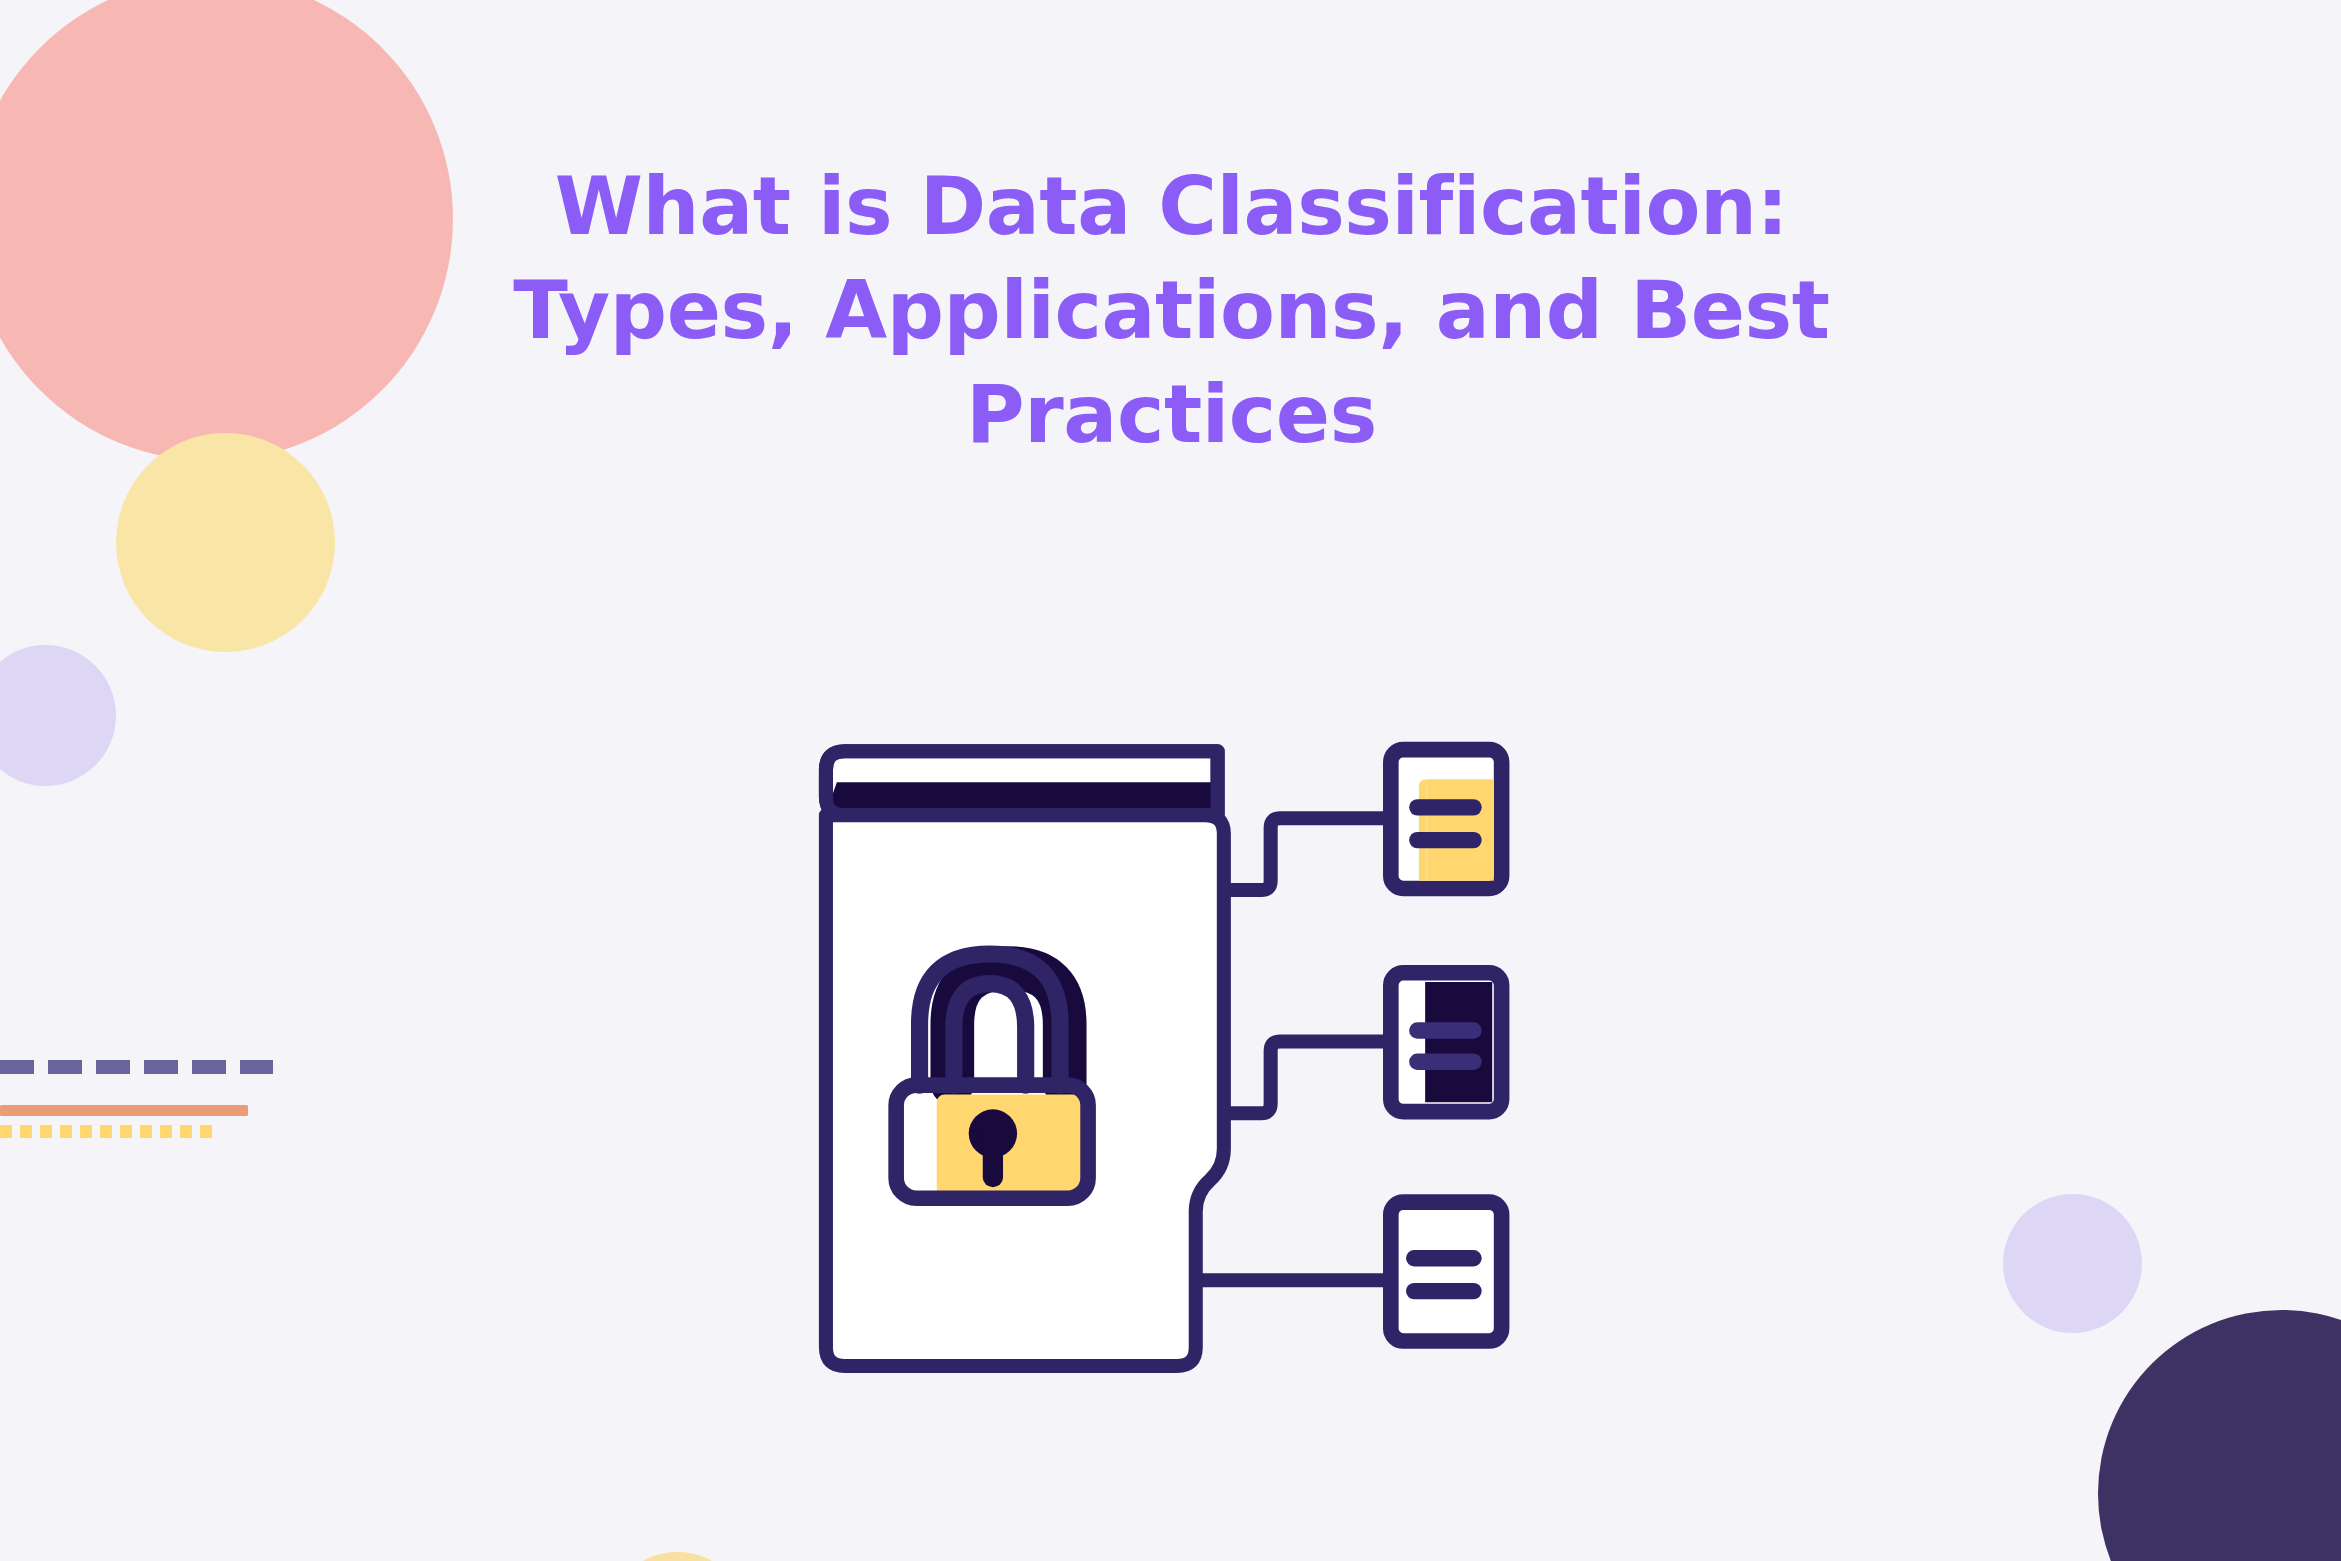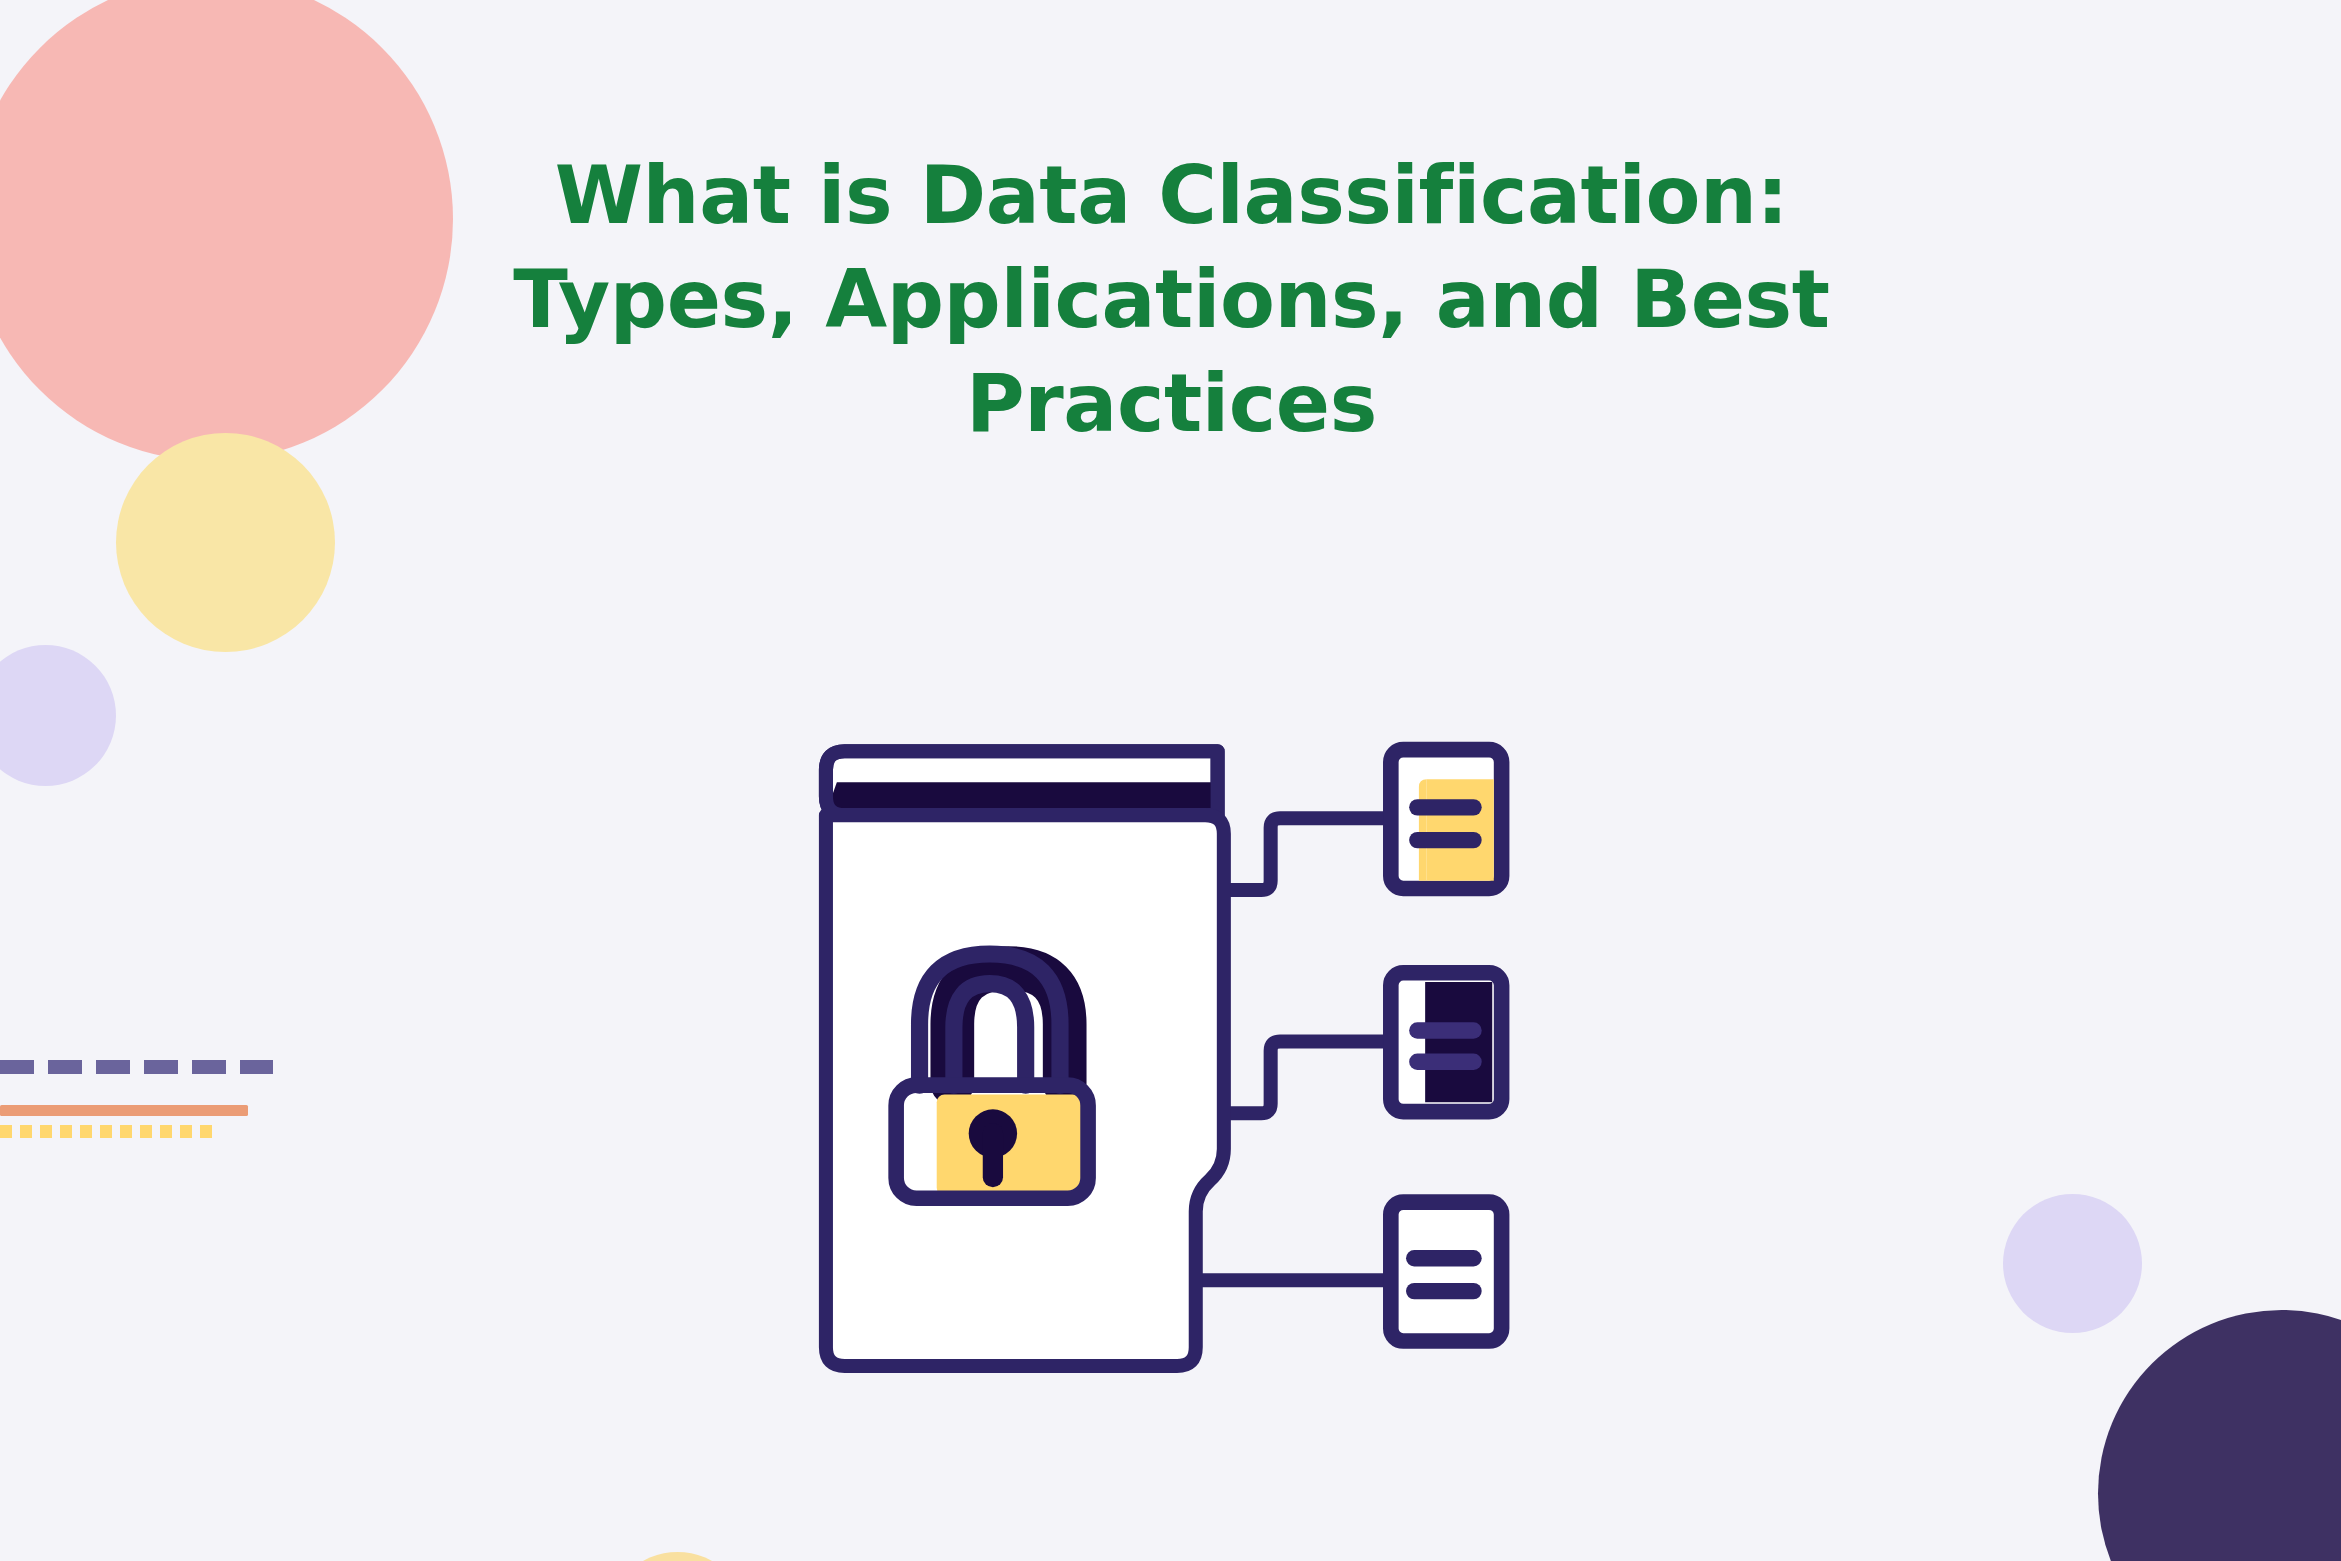--- a/index.html
+++ b/index.html
@@ -44,29 +44,29 @@
   #rule-dotted {
     left: 0; top: 1125px; width: 212px; height: 12.5px;
     background-image: repeating-linear-gradient(to right,
         #ffd76e 0px, #ffd76e 12.5px, rgba(0,0,0,0) 12.5px, rgba(0,0,0,0) 20px);
   }
 
   
   #title {
     position: absolute;
     left: 336px;
-    top: 90px;
+    top: 101px;
     width: 1671px;
     text-align: center;
     font-family: "DejaVu Sans", "Liberation Sans", sans-serif;
     font-weight: 700;
     font-size: 80px;
     line-height: 1.30;
     letter-spacing: -0.4px;
-    color: #15803d;
+    color: #8b5cf6;
     white-space: pre-line;
   }
 
   
   #illustration {
     position: absolute;
     left: 796px;
     top: 734px;
     width: 812px;
     height: 671px;

